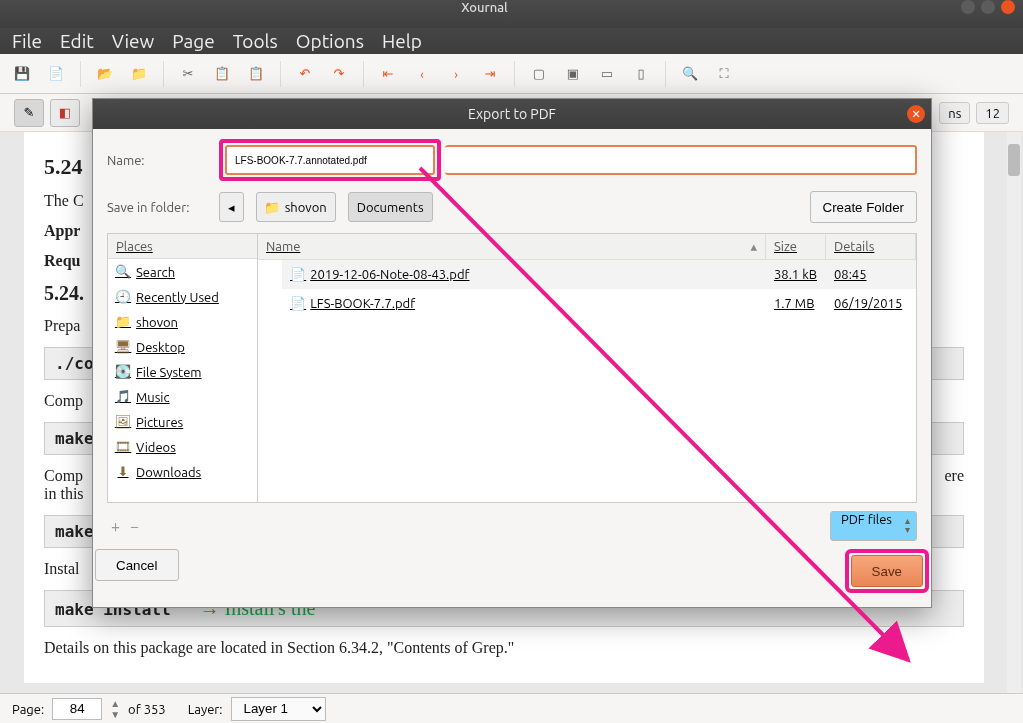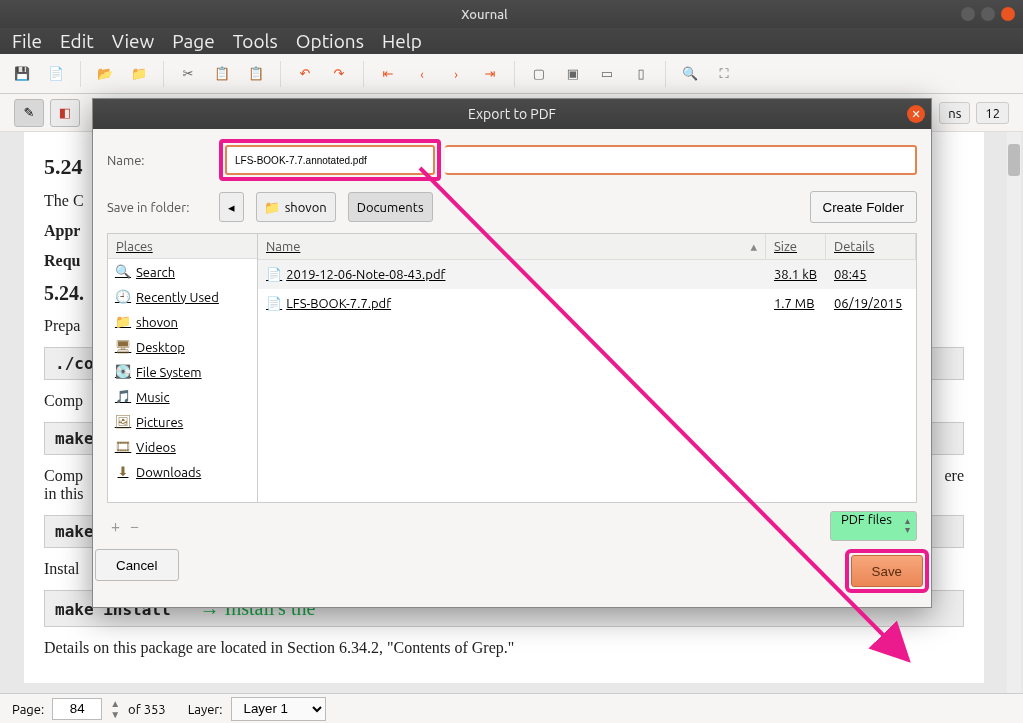--- a/index.html
+++ b/index.html
@@ -1,19 +1,19 @@
 <!DOCTYPE html>
 <html><head>
 <meta charset="utf-8">
 <style>
 * { box-sizing: border-box; margin: 0; padding: 0; }
 body { font-family: Ubuntu, "Segoe UI", sans-serif; font-size: 13px; background: #2c2c2c; width: 1023px; height: 723px; overflow: hidden; position: relative; }
 
 
-.titlebar { background: linear-gradient(#4a4a4a,#3f3f3f); height: 28px; display: flex; align-items: center; color: #ddd; padding: 0 8px; }
+.titlebar { background: linear-gradient(#4a4a4a,#3f3f3f); height: 28px; display: flex; align-items: flex-start; color: #ddd; padding: 0 8px; }
 .titlebar .title { flex: 1; text-align: center; font-weight: 500; }
 .win-controls { display: flex; gap: 6px; }
 .win-dot { width: 14px; height: 14px; border-radius: 50%; background: #5c5c5c; display:inline-block; }
 .win-dot.close { background: #e95420; }
 
 
 .menubar { background: linear-gradient(#454545,#3d3d3d); height: 26px; display: flex; align-items: center; color: #eee; padding: 0 12px; gap: 18px; font-size: 19px; }
 .menubar span { cursor: pointer; }
 
 
@@ -64,28 +64,28 @@
 .places-hdr { background: #f1f1f0; padding: 5px 8px; border-bottom: 1px solid #ddd; color: #555; }
 .place-item { padding: 5px 8px; display: flex; align-items: center; gap: 6px; cursor: pointer; }
 .place-icon { width: 14px; display: inline-flex; justify-content: center; color: #8a6d3b; }
 
 .filelist { flex: 1; display: flex; flex-direction: column; }
 .fl-hdr { display: flex; background: #f1f1f0; border-bottom: 1px solid #ddd; color: #555; }
 .fl-hdr .col { padding: 5px 8px; border-right: 1px solid #ddd; }
 .col-name { flex: 1; }
 .col-size { width: 60px; }
 .col-mod { width: 90px; }
-.fl-row { display: flex; padding: 4px 0; }
+.fl-row { display: flex; padding: 4px 0; margin-left: 24px; }
 .fl-row.alt { background: #f4f3f3; }
 .fl-row .col { padding: 3px 8px; }
 .file-icon { color: #c33; margin-right: 4px; }
 
 .dlg-bottom { display: flex; align-items: center; padding: 8px 14px; gap: 10px; }
 .plusminus { color: #999; font-size: 16px; margin-right: auto; display: flex; gap: 10px; padding-left: 4px;}
-.filter-sel { height: 30px; border: 1px solid #bbb; background: #86efac; padding: 0 24px 0 10px; border-radius: 3px; position: relative; }
+.filter-sel { height: 30px; border: 1px solid #bbb; background: #7dd3fc; padding: 0 24px 0 10px; border-radius: 3px; position: relative; }
 .updown { position: absolute; right: 6px; top: 4px; font-size: 10px; color: #666; line-height: 9px; }
 .dlg-actions { display: flex; justify-content: space-between; gap: 10px; padding: 0 2px 14px; }
 .btn { height: 32px; border: 1px solid #bbb; border-radius: 3px; padding: 0 20px; background: #f3f3f3; cursor: pointer; }
 .btn.primary { background: linear-gradient(#f7a77c,#ea8656); color: #5a2c10; border-color: #c76a3b; }
 .save-highlight { border: 4px solid #ec1b8d; border-radius: 6px; padding: 2px; }
 
 
 .arrow-svg { position: absolute; left: 0; top: 0; pointer-events: none; }
 </style>
 </head>

